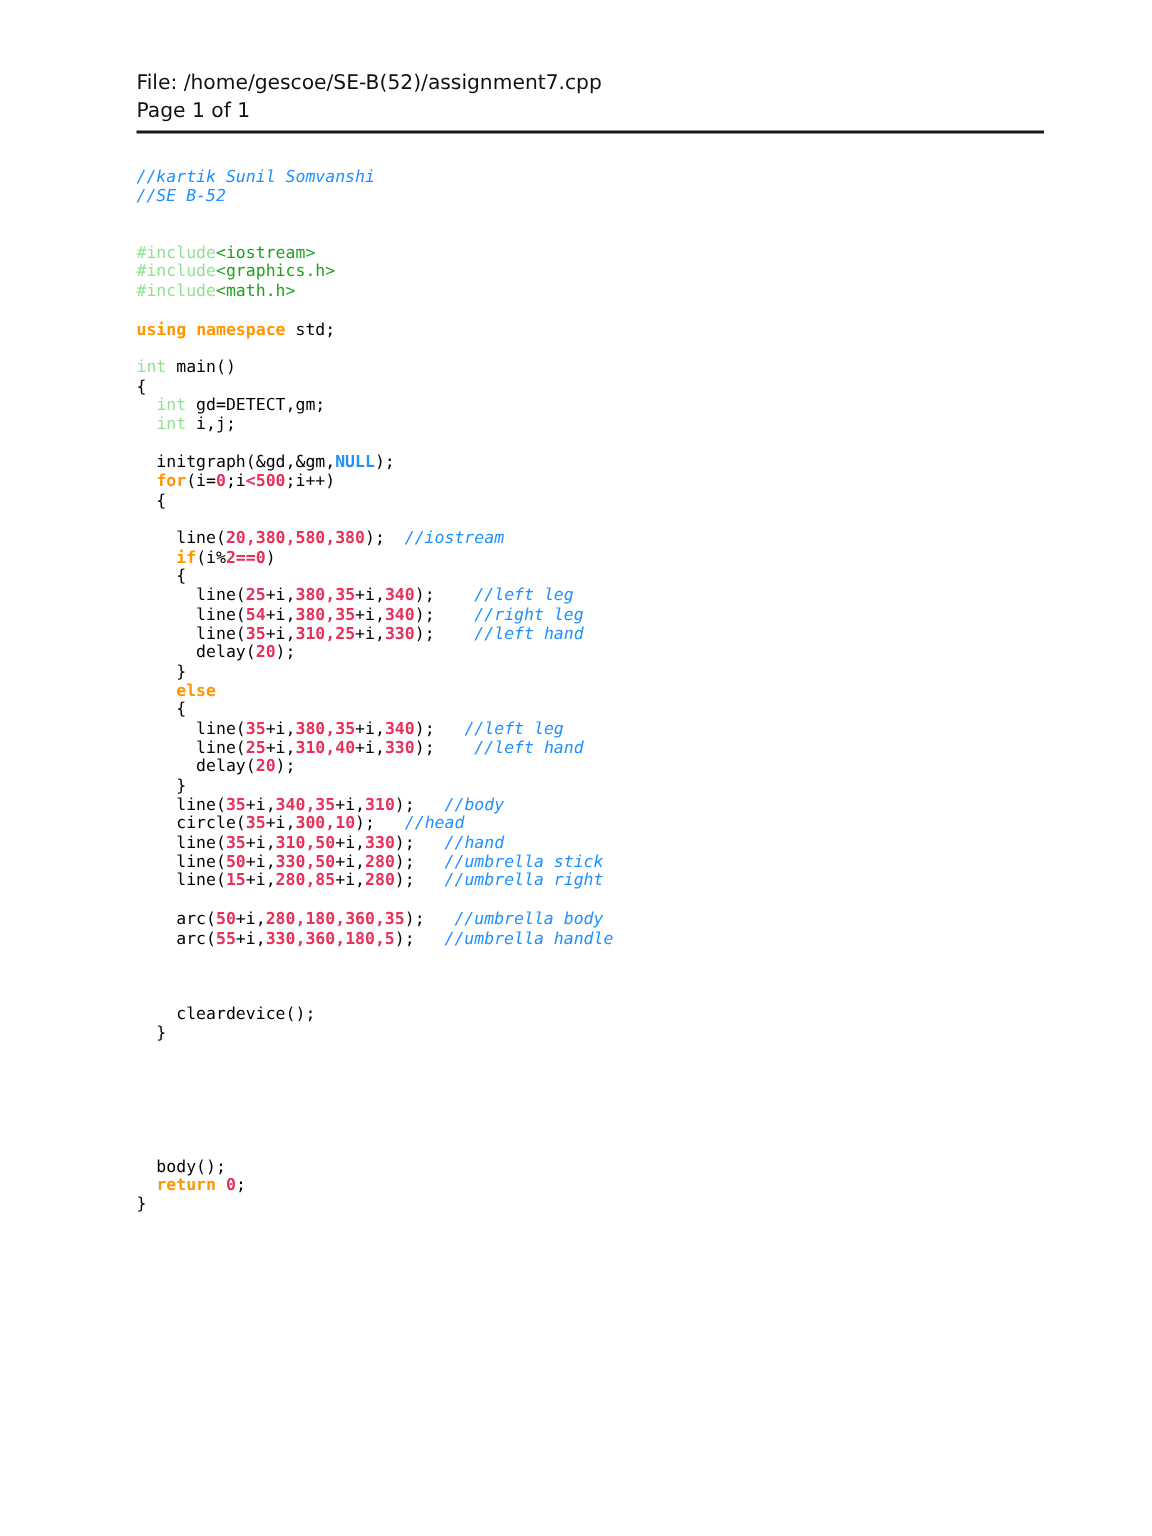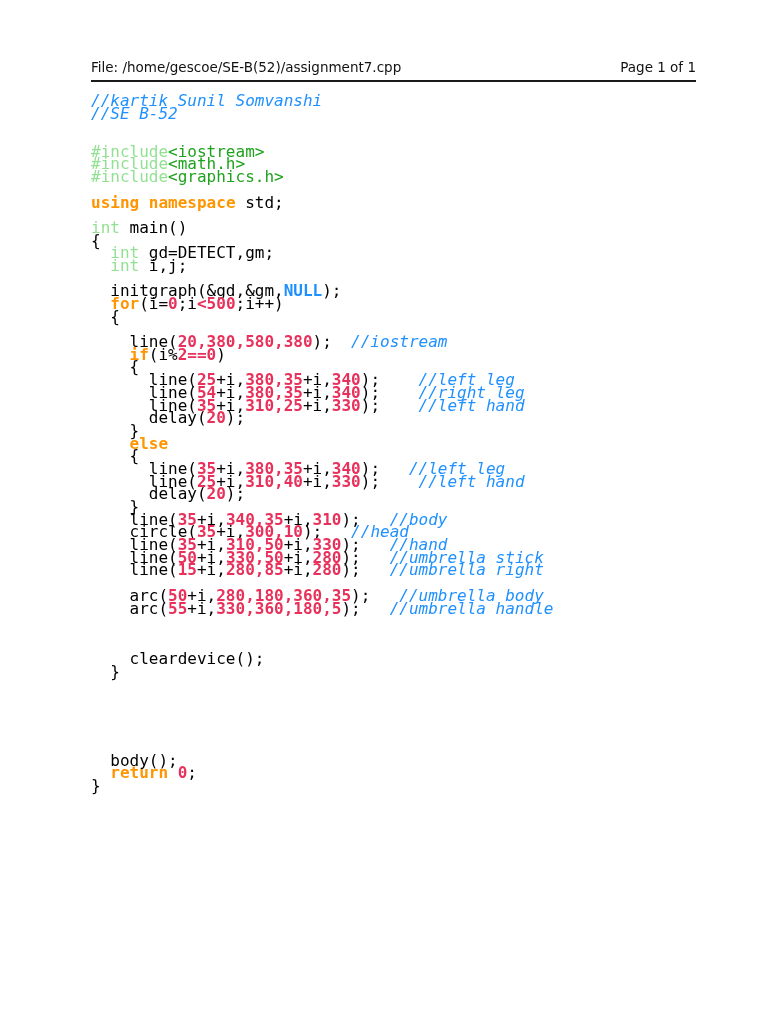--- a/index.html
+++ b/index.html
@@ -7,39 +7,40 @@
     position:relative;
     width:768px;height:1024px;
     background:#ffffff;
     overflow:hidden;
     font-family:"DejaVu Sans Mono","Liberation Mono",monospace;
   }
   .header{
     display:flex;
     justify-content:space-between;
     align-items:baseline;
-    margin:12px 0 0 91px;
+    margin:0 0 0 91px;
     padding-top:46px;
     width:605px;
     font-family:"DejaVu Sans","Liberation Sans",sans-serif;
     font-size:13.5px;
     color:#111111;
     line-height:19px;
+    flex-direction:column;
   }
   .header-rule{
     margin-left:91px;
     width:605px;
     height:0;
     border-top:2px solid #1a1a1a;
     margin-top:3px;
   }
   .code{
     margin-left:91px;
-    margin-top:13px;
-    font-size:16px;
+    margin-top:23px;
+    font-size:11px;
     line-height:12.7px;
     color:#000000;
   }
   .line{white-space:pre;height:12.7px;}
   .tok-p  {color:#000000;}
   .tok-c  {color:var(--comment,#1e90ff);font-style:italic;}
   .tok-pre{color:var(--pale_green,#92e192);}
   .tok-inc{color:var(--green,#1fa31f);font-weight:normal;}
   .tok-k  {color:var(--orange,#ff9500);font-weight:bold;}
   .tok-n  {color:var(--number,#e8305a);font-weight:bold;}
@@ -53,22 +54,22 @@
     <span>File: /home/gescoe/SE-B(52)/assignment7.cpp</span>
     <span>Page 1 of 1</span>
   </div>
   <div class="header-rule"></div>
   <div class="code">
       <div class="line"><span class="tok-c">//kartik Sunil Somvanshi</span></div>
       <div class="line"><span class="tok-c">//SE B-52</span></div>
       <div class="line">&nbsp;</div>
       <div class="line">&nbsp;</div>
       <div class="line"><span class="tok-pre">#include</span><span class="tok-inc">&lt;iostream&gt;</span></div>
+      <div class="line"><span class="tok-pre">#include</span><span class="tok-inc">&lt;graphics.h&gt;</span></div>
       <div class="line"><span class="tok-pre">#include</span><span class="tok-inc">&lt;math.h&gt;</span></div>
-      <div class="line"><span class="tok-pre">#include</span><span class="tok-inc">&lt;graphics.h&gt;</span></div>
       <div class="line">&nbsp;</div>
       <div class="line"><span class="tok-k">using</span><span class="tok-p"> </span><span class="tok-k">namespace</span><span class="tok-p"> std;</span></div>
       <div class="line">&nbsp;</div>
       <div class="line"><span class="tok-pre">int</span><span class="tok-p"> main()</span></div>
       <div class="line"><span class="tok-p">{</span></div>
       <div class="line"><span class="tok-p">  </span><span class="tok-pre">int</span><span class="tok-p"> gd=DETECT,gm;</span></div>
       <div class="line"><span class="tok-p">  </span><span class="tok-pre">int</span><span class="tok-p"> i,j;</span></div>
       <div class="line">&nbsp;</div>
       <div class="line"><span class="tok-p">  initgraph(&amp;gd,&amp;gm,</span><span class="tok-b">NULL</span><span class="tok-p">);</span></div>
       <div class="line"><span class="tok-p">  </span><span class="tok-k">for</span><span class="tok-p">(i=</span><span class="tok-n">0</span><span class="tok-p">;i</span><span class="tok-n">&lt;500</span><span class="tok-p">;i++)</span></div>

